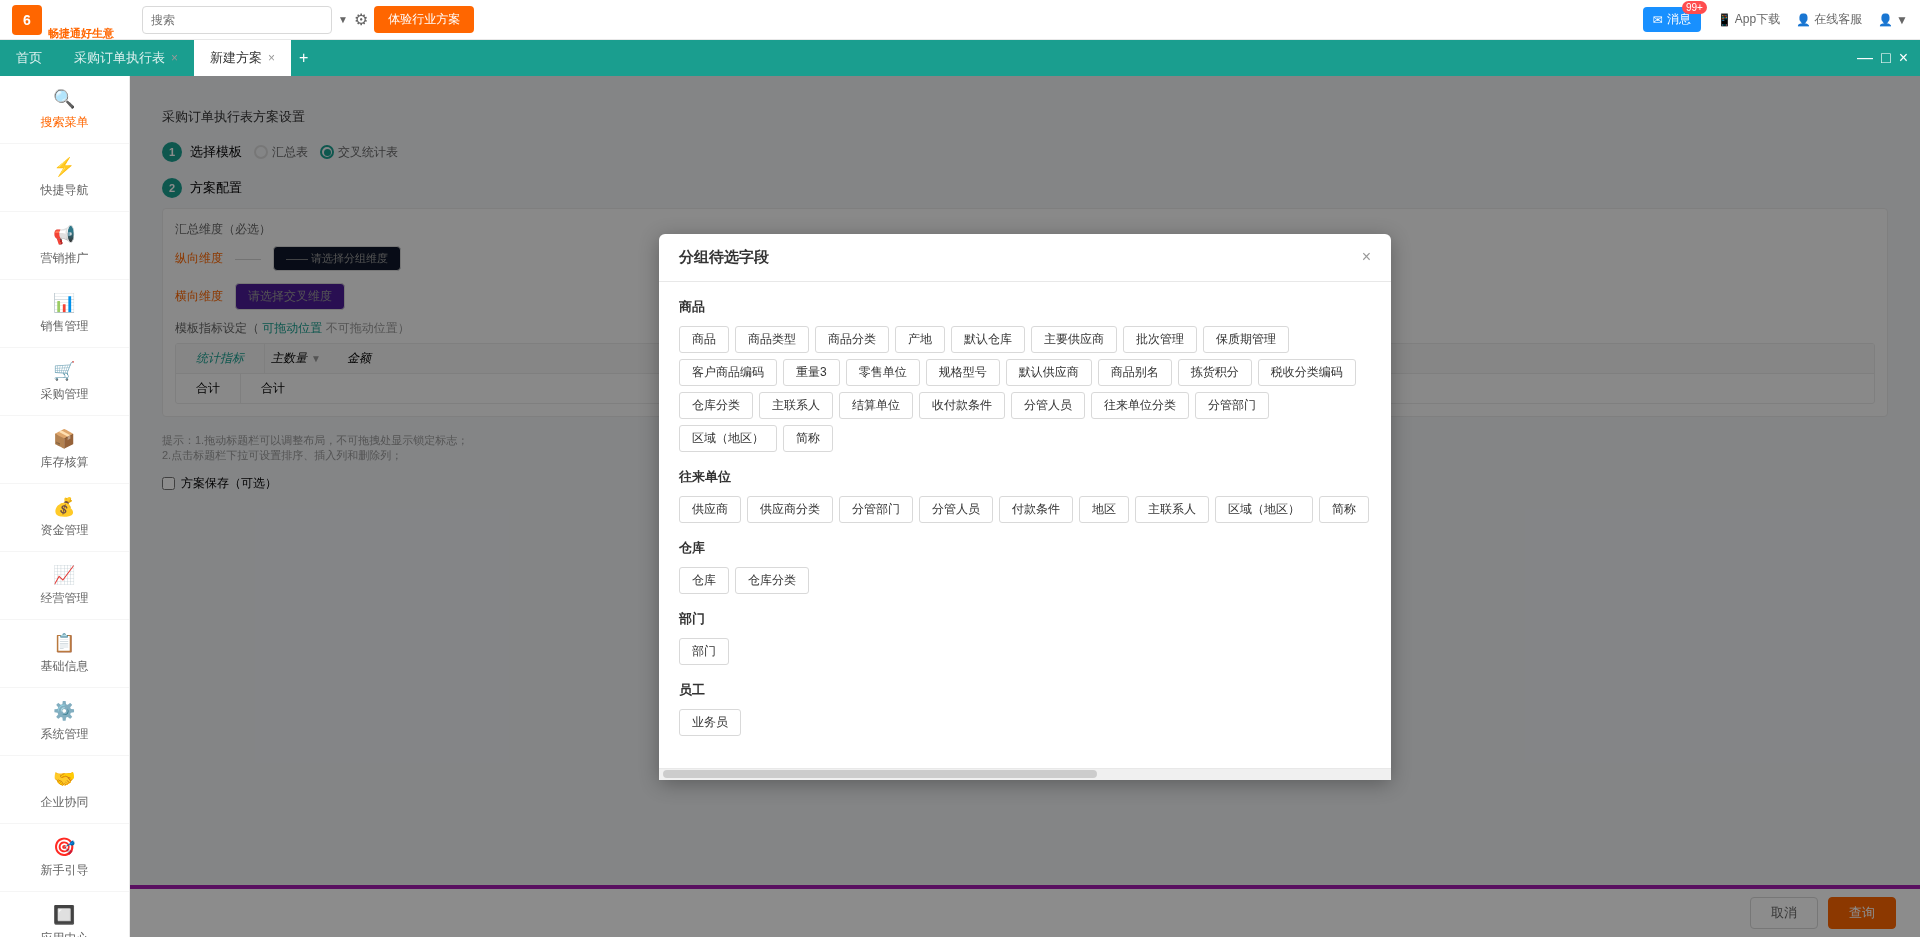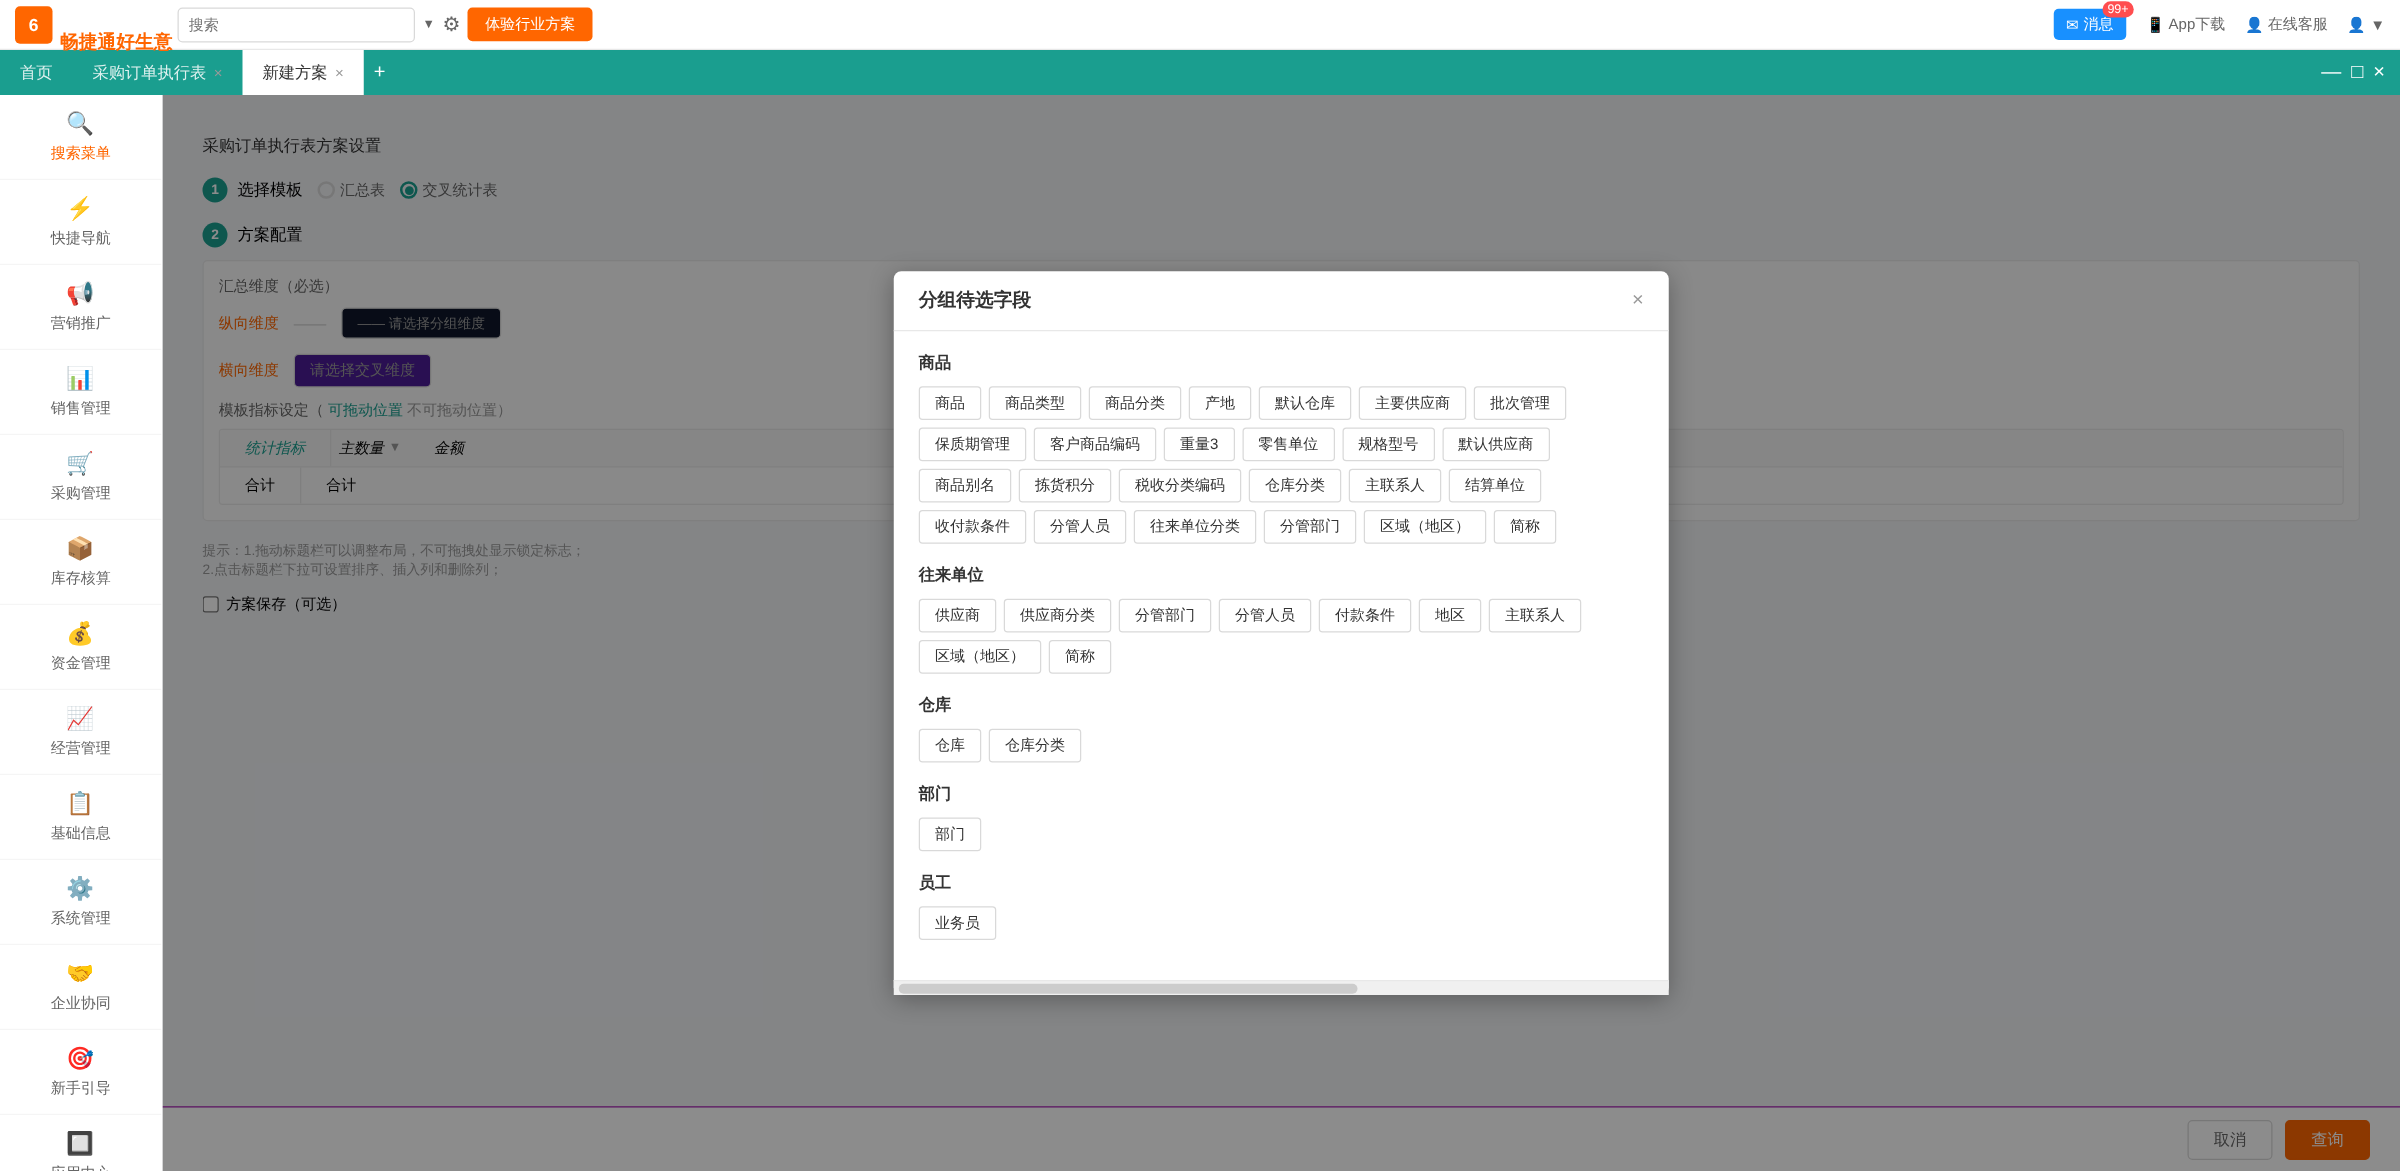--- a/index.html
+++ b/index.html
@@ -22,21 +22,21 @@
       width: 130px;
       gap: 6px;
     }
     .logo-icon {
       width: 30px; height: 30px;
       background: #ff6600;
       border-radius: 4px;
       display: flex; align-items: center; justify-content: center;
       color: #fff; font-weight: bold; font-size: 14px;
     }
-    .logo-text { color: #ff6600; font-size: 15px; font-weight: bold; line-height: 1.2; margin-top: 28px; }
+    .logo-text { color: #ff6600; font-size: 11px; font-weight: bold; line-height: 1.2; margin-top: 28px; }
     .header-search {
       display: flex; align-items: center; gap: 6px;
       flex: 1;
     }
     .search-box {
       width: 190px; height: 28px;
       border: 1px solid #d9d9d9; border-radius: 4px;
       padding: 0 8px; font-size: 12px; color: #999;
     }
     .header-actions {
@@ -119,21 +119,21 @@
       top: 0; left: 0; right: 0; bottom: 0;
       background: rgba(0,0,0,0.45);
       z-index: 100;
       display: flex; align-items: center; justify-content: center;
     }
 
     
     .modal {
       background: #fff;
       border-radius: 6px;
-      width: 620px;
+      width: 732px;
       max-height: 580px;
       display: flex; flex-direction: column;
       position: relative;
       box-shadow: 0 4px 20px rgba(0,0,0,0.3);
     }
     .modal-header {
       padding: 14px 20px;
       border-bottom: 1px solid #e8e8e8;
       display: flex; align-items: center; justify-content: space-between;
       flex-shrink: 0;
@@ -205,21 +205,21 @@
     .btn { padding: 6px 20px; border-radius: 4px; font-size: 13px; cursor: pointer; border: 1px solid #d9d9d9; background: #fff; color: #333; }
     .btn-orange { background: #ff6600; color: #fff; border-color: #ff6600; }
     .btn-cancel { background: #fff; color: #666; border: 1px solid #d9d9d9; }
 
     
     .bottom-bar {
       position: absolute;
       bottom: 0; left: 0; right: 0;
       height: 52px;
       background: #fff;
-      border-top: 1px solid #a21caf;
+      border-top: 4px solid #a21caf;
       display: flex; align-items: center; justify-content: flex-end;
       padding: 0 24px;
       gap: 10px;
       z-index: 50;
     }
   </style>
 </head>
 <body>
 
 <div class="top-header">

